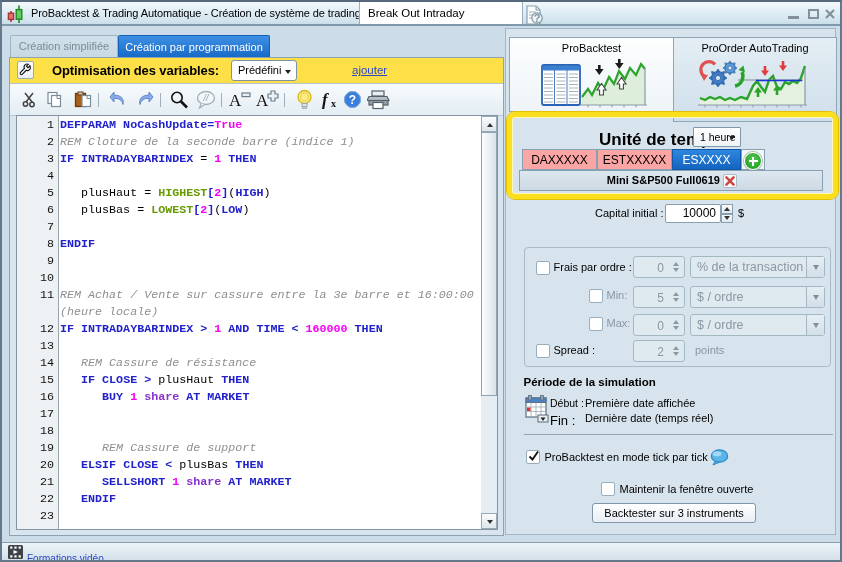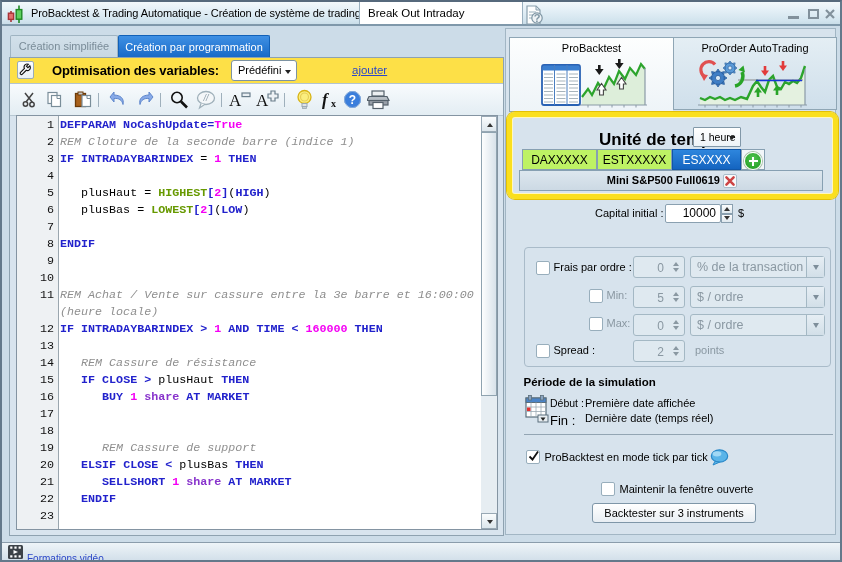--- a/index.html
+++ b/index.html
@@ -25,23 +25,23 @@
 .c{color:#8f8f8f;font-style:italic;}
 .g{color:#679900;font-weight:bold;}
 .p{color:#8833cc;font-weight:bold;}
 #vscroll{position:absolute;right:0;top:0;width:16px;bottom:0;background:#e6edf2;}
 .sbtn{position:absolute;left:0;width:16px;height:16px;background:linear-gradient(180deg,#fafcfd,#dce6ec);border:1px solid #98a8b4;box-sizing:border-box;}
 #sthumb{position:absolute;left:0;top:16px;width:16px;height:264px;background:linear-gradient(90deg,#fdfefe,#d8e2ea);border:1px solid #8fa3b0;box-sizing:border-box;}
 .arr{width:0;height:0;position:absolute;left:4px;}
 #footer{position:absolute;left:2px;right:2px;bottom:2px;height:17px;background:linear-gradient(180deg,#eef4f8,#d3e0ea);border-top:1px solid #8a9cab;}
 #rpanel{position:absolute;left:505px;top:28px;width:331px;height:507px;border:1px solid #a2b6c4;background:#d7e3ed;box-sizing:border-box;font-size:11px;}
 #btn-pb{position:absolute;left:3px;top:8px;width:164px;height:75px;background:linear-gradient(180deg,#fdfefe,#eef4f8);border:1px solid #8fa6b5;border-right:none;box-sizing:border-box;}
-#btn-po{position:absolute;left:167px;top:8px;width:164px;height:73px;background:linear-gradient(180deg,#e4eef4,#cfdfeb);border:1px solid #8fa6b5;box-sizing:border-box;}
+#btn-po{position:absolute;left:167px;top:8px;width:164px;height:85px;background:linear-gradient(180deg,#e4eef4,#cfdfeb);border:1px solid #8fa6b5;box-sizing:border-box;}
 #ybox{position:absolute;left:1px;top:83px;width:331px;height:87px;border:5px solid #fadf1e;border-radius:8px;box-sizing:border-box;box-shadow:0 0 0 1px #e3c005, inset 0 0 0 1px #fff7c0;}
-.itab{position:absolute;top:120px;height:21px;background:#bef264;border:1px solid #87a0b2;box-sizing:border-box;font-size:12px;text-align:center;line-height:20px;}
+.itab{position:absolute;top:120px;height:21px;background:#fca5a5;border:1px solid #87a0b2;box-sizing:border-box;font-size:12px;text-align:center;line-height:20px;}
 #minibar{position:absolute;left:13px;top:141px;width:304px;height:21px;background:linear-gradient(180deg,#dde7ee,#ccd9e4);border:1px solid #87a0b2;box-sizing:border-box;text-align:center;font-weight:bold;font-size:11px;line-height:19px;}
 .lbl{font-size:11px;color:#000;}
 .glbl{font-size:11px;color:#8a98a2;}
 .spin{position:absolute;background:#dfe9f0;border:1px solid #a4b8c4;border-radius:3px;box-sizing:border-box;color:#8a98a2;font-size:12px;padding-top:1px;}
 .sar{position:absolute;right:5px;width:0;height:0;border-left:3px solid transparent;border-right:3px solid transparent;}
 .dd{position:absolute;background:#dfe9f0;border:1px solid #a4b8c4;border-radius:3px;box-sizing:border-box;color:#8a98a2;font-size:12.5px;}
 .ddbtn{position:absolute;right:0;top:0;bottom:0;width:17px;border-left:1px solid #a4b8c4;background:linear-gradient(180deg,#e6eef4,#d2dfe8);}
 .cb{position:absolute;width:14px;height:14px;background:#fff;border:1px solid #98aebc;border-radius:2px;box-sizing:border-box;}
 #gbox{position:absolute;left:18px;top:218px;width:307px;height:120px;border:1px solid #a9bbc9;border-radius:4px;box-sizing:border-box;}
 #bigbtn{position:absolute;left:86px;top:474px;width:164px;height:20px;background:linear-gradient(180deg,#ffffff,#e8eef3);border:1px solid #7e96a8;border-radius:3px;box-sizing:border-box;font-size:11px;text-align:center;line-height:18px;white-space:nowrap;}

